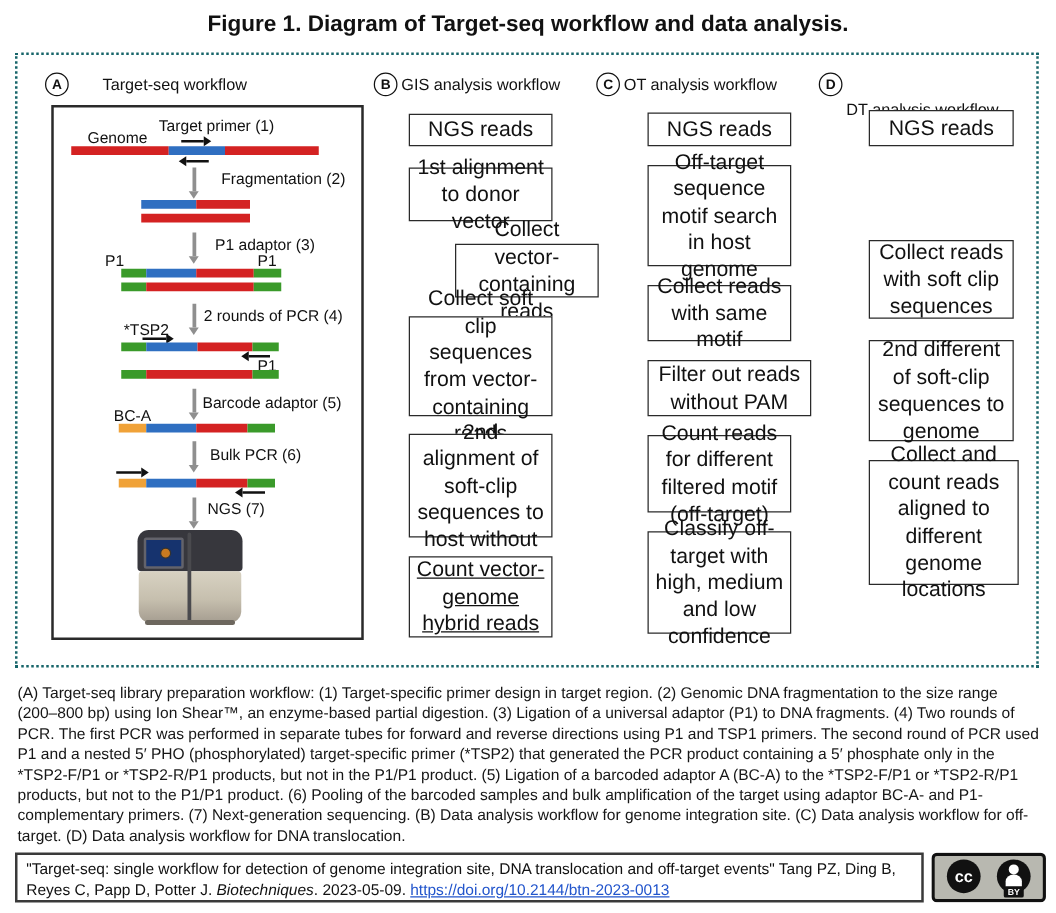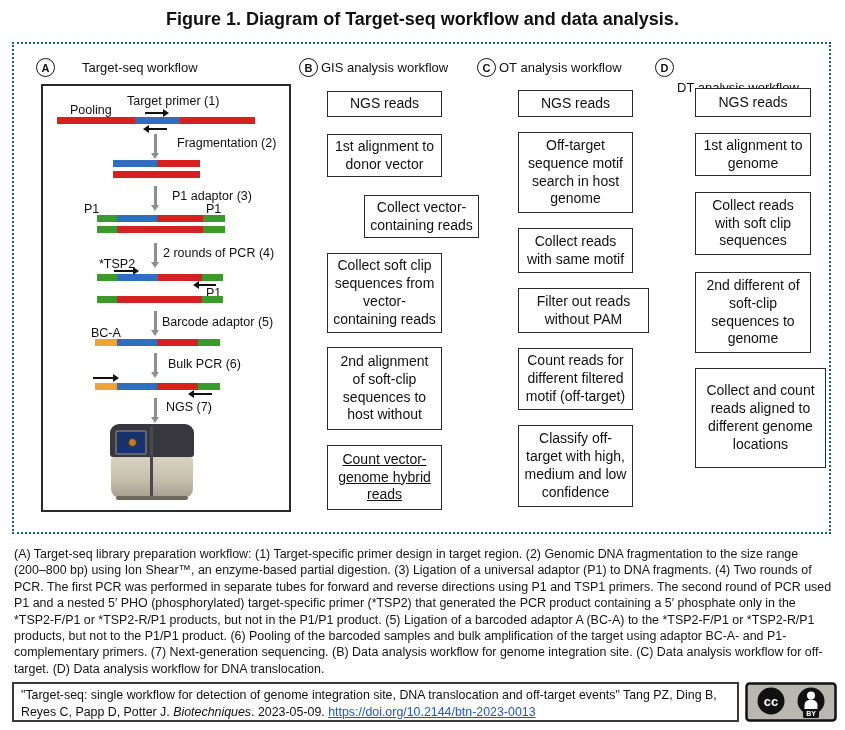--- a/index.html
+++ b/index.html
@@ -33,21 +33,21 @@
                    border-top:6.5px solid #8f8f8f; }
 
   .harrow { position:absolute; height:2px; background:#111; }
   .harrow.r::after { content:""; position:absolute; right:-6px; top:-3px; width:0; height:0;
                      border-left:6px solid #111; border-top:4px solid transparent; border-bottom:4px solid transparent; }
   .harrow.l::before { content:""; position:absolute; left:-6px; top:-3px; width:0; height:0;
                       border-right:6px solid #111; border-top:4px solid transparent; border-bottom:4px solid transparent; }
 
   .fbox { position:absolute; box-sizing:border-box; border:1.7px solid #2a2a2a; background:#fff;
           display:flex; align-items:center; justify-content:center; text-align:center;
-          font-size:14px; line-height:1.27; padding:2px 5px; }
+          font-size:17px; line-height:1.27; padding:2px 5px; }
 
   
   .machine { position:absolute; left:110px; top:424px; width:84px; height:78px; }
   .machine-top { position:absolute; left:0; top:0; width:84px; height:33px; background:#37373d;
                  border-radius:9px 9px 3px 3px; }
   .machine-screen { position:absolute; left:5px; top:6px; width:28px; height:21px; background:#16336e;
                     border:2px solid #63636b; border-radius:2px; }
   .machine-dot { position:absolute; left:11px; top:6px; width:7px; height:7px; border-radius:50%;
                  background:#c87a20; border:1px solid #333; }
   .machine-body { position:absolute; left:1px; top:33px; width:82px; height:41px;
@@ -85,21 +85,21 @@
   <span class="ph-title" style="left:321px;top:60px;">GIS analysis workflow</span>
 
   <span class="circ" style="left:477px;top:58px;">C</span>
   <span class="ph-title" style="left:499px;top:60px;">OT analysis workflow</span>
 
   <span class="circ" style="left:655px;top:58px;">D</span>
   <span class="ph-title" style="left:677px;top:60px;margin-top:20px;">DT analysis workflow</span>
 
   <div class="abox"></div>
 
-  <span class="albl" style="left:70px;top:103px;">Pooling</span>
+  <span class="albl" style="left:70px;top:103px;">Genome</span>
   <span class="albl" style="left:127px;top:94px;">Target primer (1)</span>
   <div class="harrow r" style="left:145px;top:112px;width:18px;"></div>
 
   <div class="bar" style="left:57px;top:117px;width:198px;">
     <i class="sr" style="width:78px"></i>
       <i class="sb" style="width:45px"></i>
       <i class="sr" style="width:75px"></i>
   </div>
   <div class="harrow l" style="left:149px;top:128px;width:18px;"></div>
 
@@ -197,24 +197,23 @@
   <div class="fbox" style="left:327px;top:445px;width:115px;height:65px;text-decoration:underline;">Count vector-genome hybrid reads</div>
 
   <div class="fbox" style="left:518px;top:90px;width:115px;height:27px;">NGS reads</div>
   <div class="fbox" style="left:518px;top:132px;width:115px;height:81px;">Off-target sequence motif search in host genome</div>
   <div class="fbox" style="left:518px;top:228px;width:115px;height:45px;">Collect reads with same motif</div>
   <div class="fbox" style="left:518px;top:288px;width:131px;height:45px;">Filter out reads without PAM</div>
   <div class="fbox" style="left:518px;top:348px;width:115px;height:62px;">Count reads for different filtered motif (off-target)</div>
   <div class="fbox" style="left:518px;top:425px;width:115px;height:82px;">Classify off-target with high, medium and low confidence</div>
 
   <div class="fbox" style="left:695px;top:88px;width:116px;height:29px;">NGS reads</div>
-  <div class="fbox" style="left:695px;top:133px;width:116px;height:43px;">1st alignment to genome</div>
   <div class="fbox" style="left:695px;top:192px;width:116px;height:63px;">Collect reads with soft clip sequences</div>
   <div class="fbox" style="left:695px;top:272px;width:116px;height:81px;">2nd different of soft-clip sequences to genome</div>
-  <div class="fbox" style="left:695px;top:368px;width:131px;height:100px;">Collect and count reads aligned to different genome locations</div>
+  <div class="fbox" style="left:695px;top:368px;width:120px;height:100px;">Collect and count reads aligned to different genome locations</div>
 
   <div class="caption">(A) Target-seq library preparation workflow: (1) Target-specific primer design in target region. (2) Genomic DNA fragmentation to the size range (200–800 bp) using Ion Shear™, an enzyme-based partial digestion. (3) Ligation of a universal adaptor (P1) to DNA fragments. (4) Two rounds of PCR. The first PCR was performed in separate tubes for forward and reverse directions using P1 and TSP1 primers. The second round of PCR used P1 and a nested 5′ PHO (phosphorylated) target-specific primer (*TSP2) that generated the PCR product containing a 5′ phosphate only in the *TSP2-F/P1 or *TSP2-R/P1 products, but not in the P1/P1 product. (5) Ligation of a barcoded adaptor A (BC-A) to the *TSP2-F/P1 or *TSP2-R/P1 products, but not to the P1/P1 product. (6) Pooling of the barcoded samples and bulk amplification of the target using adaptor BC-A- and P1-complementary primers. (7) Next-generation sequencing. (B) Data analysis workflow for genome integration site. (C) Data analysis workflow for off-target. (D) Data analysis workflow for DNA translocation.</div>
 
   <div class="cite-box">
     <span>"Target-seq: single workflow for detection of genome integration site, DNA translocation and off-target events" Tang PZ, Ding B, Reyes C, Papp D, Potter J. </span><span class="journal">Biotechniques</span><span>. 2023-05-09. </span><span class="doi">https://doi.org/10.2144/btn-2023-0013</span>
   </div>
 
   <div class="cc-badge">
     <svg width="92" height="40" viewBox="0 0 92 40">
       <rect x="1.5" y="1.5" width="89" height="37" rx="3" fill="#b8b8b0" stroke="#111" stroke-width="2.5"></rect>

